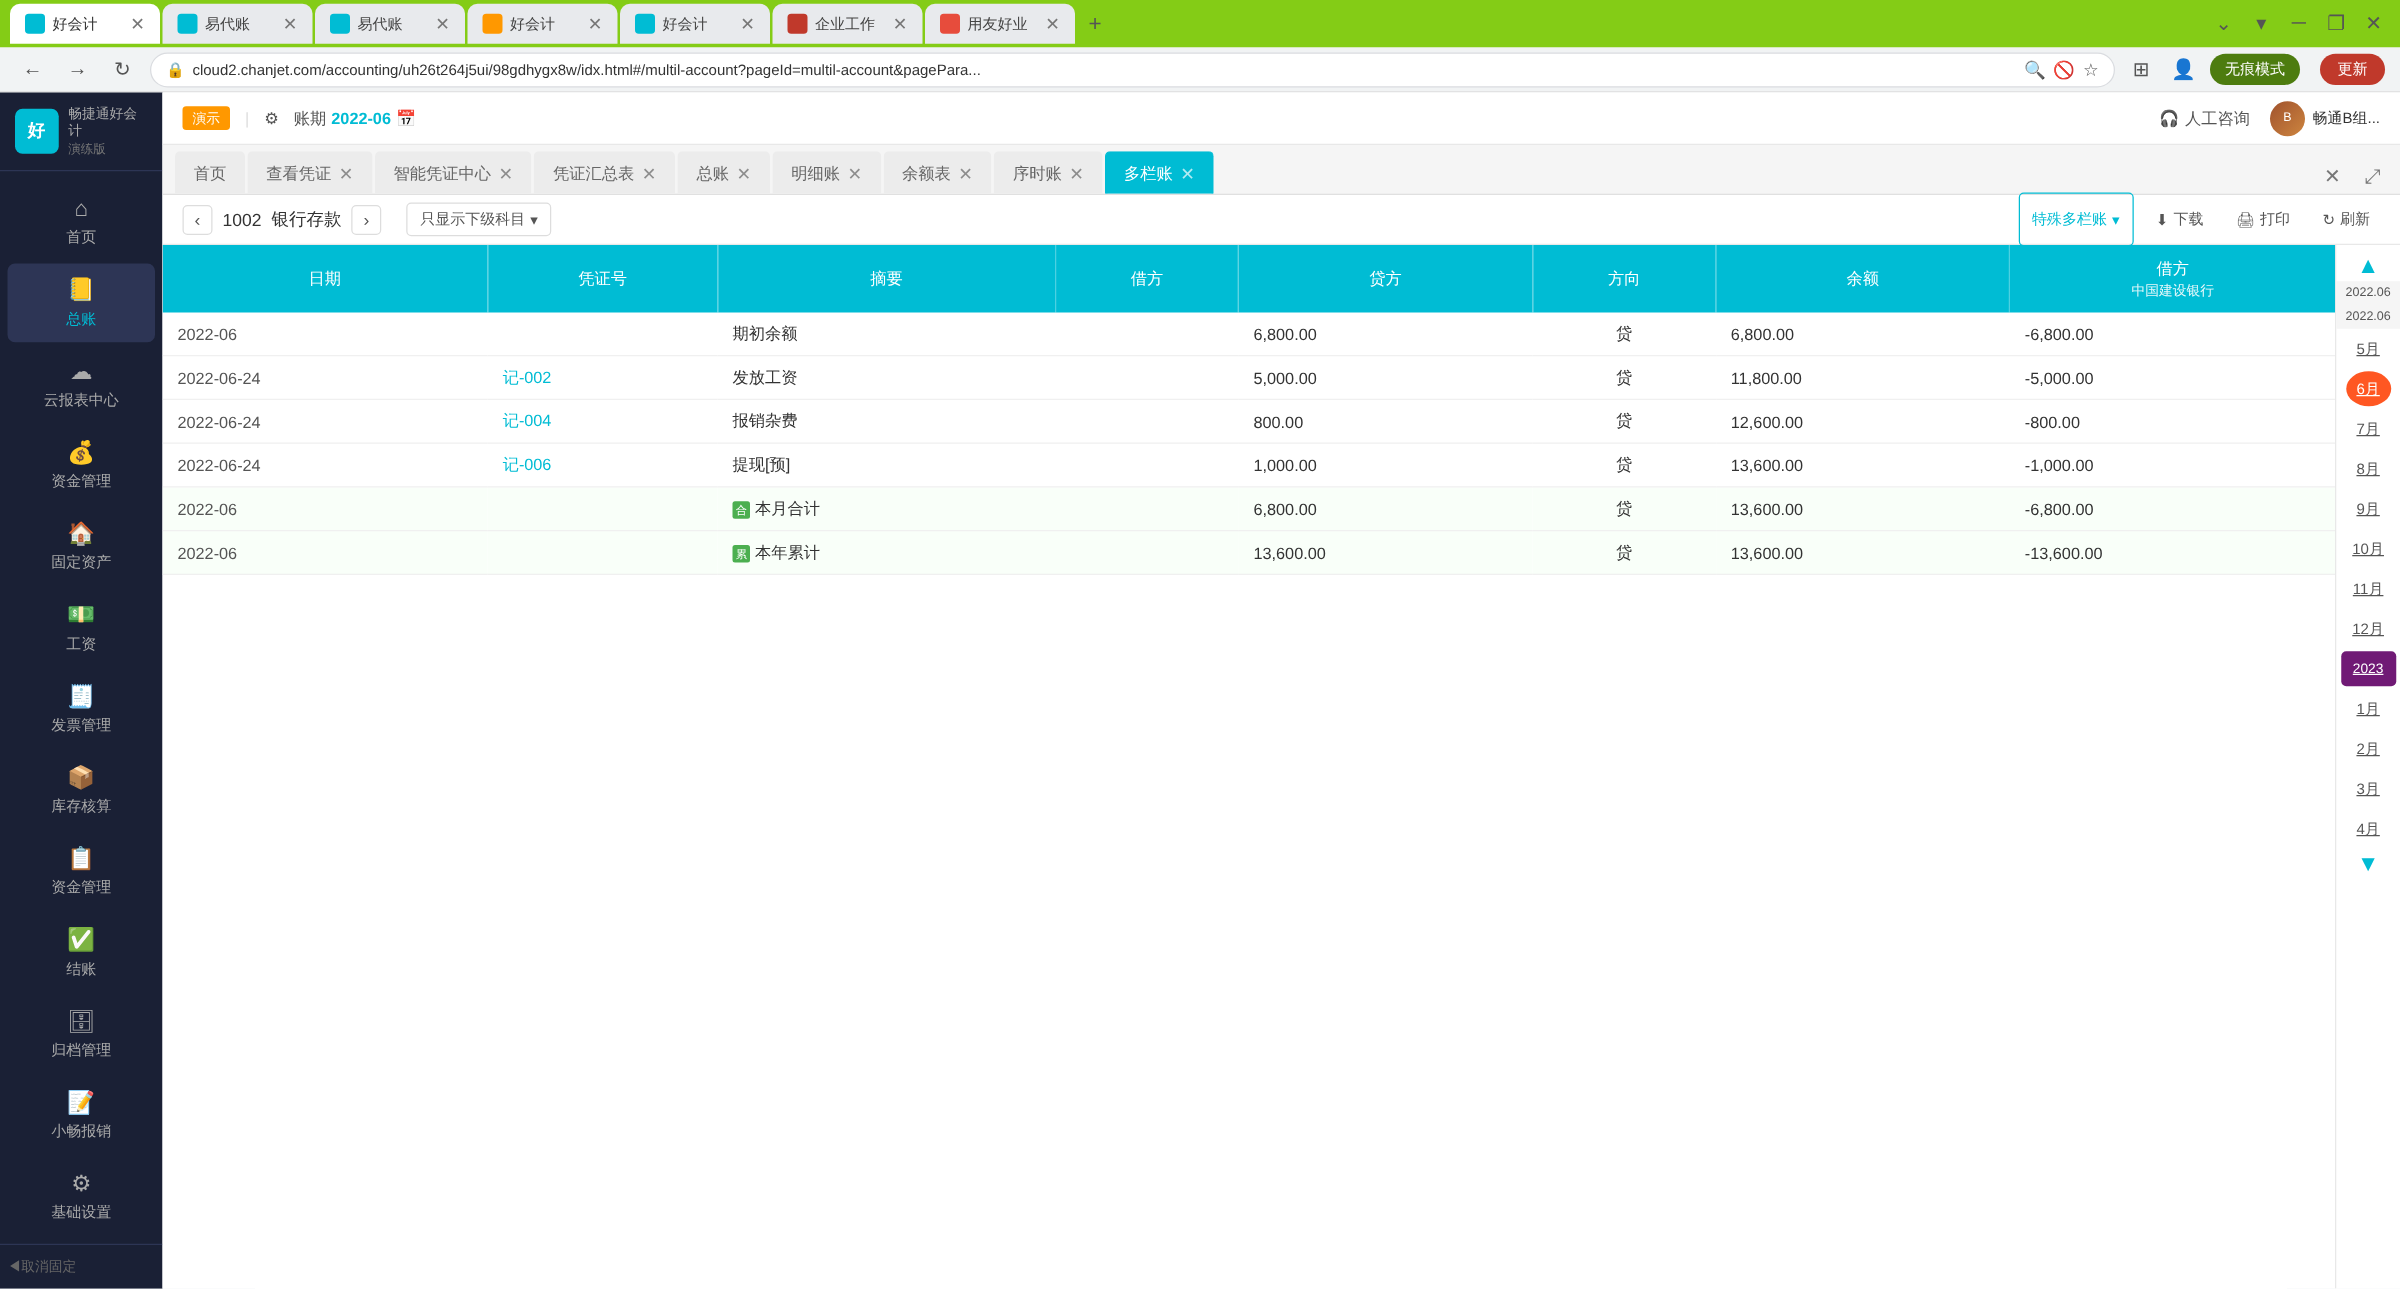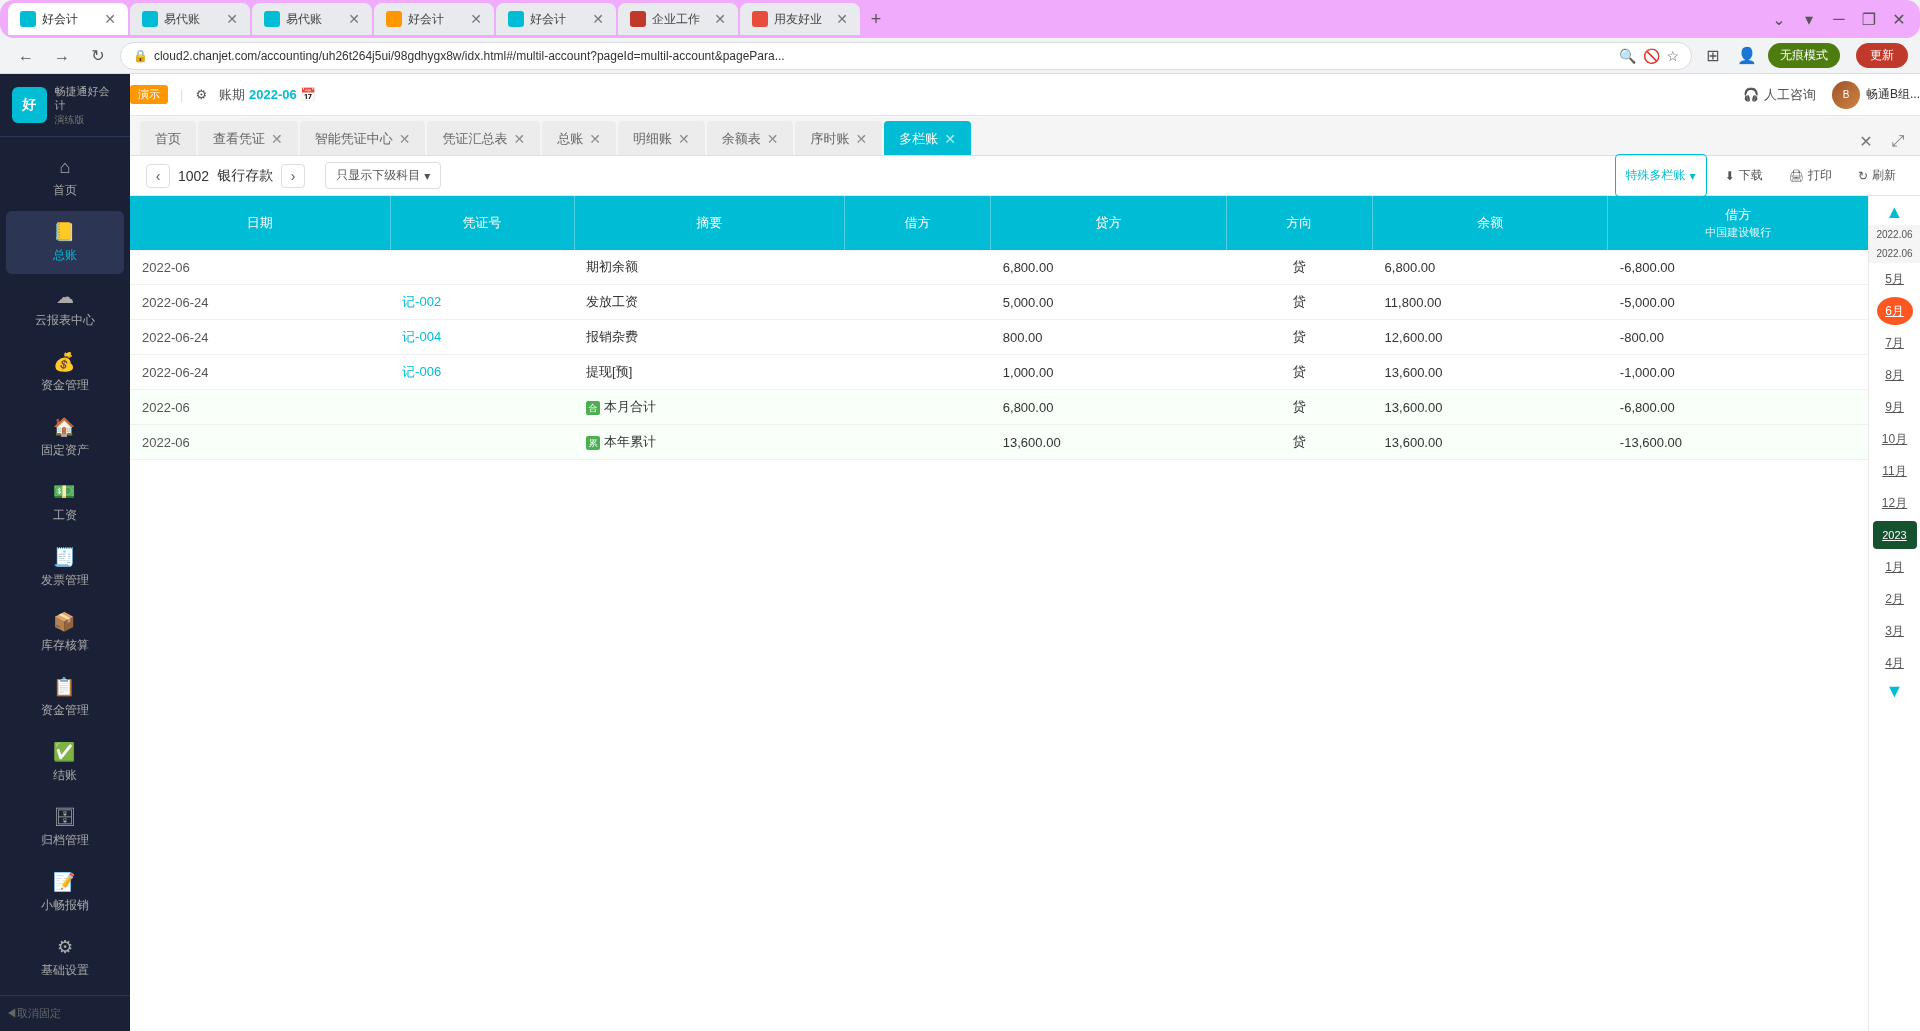--- a/index.html
+++ b/index.html
@@ -1,19 +1,19 @@
 <!DOCTYPE html>
 <html><head>
   <meta charset="utf-8">
   <style>
     * { box-sizing: border-box; margin: 0; padding: 0; }
     body { font-family: 'Microsoft YaHei', Arial, sans-serif; font-size: 13px; background: #f0f2f5; overflow: hidden; }
 
     
-    .browser-chrome { background: #f0abfc; height: 38px; display: flex; align-items: center; padding: 0 8px; gap: 2px; border-radius: 14px; }
+    .browser-chrome { background: #84cc16; height: 38px; display: flex; align-items: center; padding: 0 8px; gap: 2px; }
     .tab { display: flex; align-items: center; height: 32px; padding: 0 12px; background: #e8eaed; border-radius: 8px 8px 0 0; font-size: 12px; color: #444; gap: 6px; cursor: pointer; min-width: 120px; max-width: 160px; }
     .tab.active { background: #fff; color: #333; }
     .tab-icon { width: 16px; height: 16px; border-radius: 3px; flex-shrink: 0; }
     .tab-label { flex: 1; overflow: hidden; text-overflow: ellipsis; white-space: nowrap; }
     .tab-close { color: #777; font-size: 14px; cursor: pointer; flex-shrink: 0; }
     .tab-add { width: 28px; height: 28px; display: flex; align-items: center; justify-content: center; border-radius: 50%; color: #555; font-size: 18px; cursor: pointer; }
     .browser-controls { display: flex; align-items: center; gap: 4px; margin-left: auto; }
     .browser-btn { width: 26px; height: 26px; display: flex; align-items: center; justify-content: center; color: #555; font-size: 16px; cursor: pointer; border-radius: 4px; }
     .minimize-btn::after { content: '─'; }
     .restore-btn::after { content: '❐'; }
@@ -39,21 +39,21 @@
     .sidebar-nav { flex: 1; overflow-y: auto; padding: 8px 0; }
     .sidebar-item { display: flex; flex-direction: column; align-items: center; padding: 10px 6px; cursor: pointer; color: #aaa; font-size: 12px; gap: 4px; border-radius: 6px; margin: 2px 6px; }
     .sidebar-item.active { background: #2d3555; color: #00bcd4; }
     .sidebar-item-icon { font-size: 18px; }
     .sidebar-footer { padding: 10px 6px; font-size: 11px; color: #666; cursor: pointer; border-top: 1px solid #2d3555; }
 
     
     .main-content { flex: 1; display: flex; flex-direction: column; overflow: hidden; background: #fff; }
 
     
-    .top-toolbar { height: 42px; background: #fff; border-bottom: 1px solid #e8e8e8; display: flex; align-items: center; padding: 0 0; gap: 12px; }
+    .top-toolbar { height: 42px; background: #fff; border-bottom: 1px solid #e8e8e8; display: flex; align-items: center; padding: 0 16px; gap: 12px; }
     .demo-badge { background: #ff9800; color: white; padding: 2px 8px; border-radius: 3px; font-size: 11px; }
     .toolbar-sep { color: #ddd; }
     .toolbar-item { display: flex; align-items: center; gap: 4px; color: #555; font-size: 13px; cursor: pointer; }
     .right-toolbar { margin-left: auto; display: flex; align-items: center; gap: 16px; }
     .right-btn { display: flex; align-items: center; gap: 4px; color: #555; font-size: 13px; cursor: pointer; }
     .user-info { display: flex; align-items: center; gap: 6px; color: #333; font-size: 12px; }
     .user-avatar-sm { width: 28px; height: 28px; border-radius: 50%; background: linear-gradient(135deg, #a0522d, #cd853f); display: flex; align-items: center; justify-content: center; color: white; font-size: 10px; }
 
     
     .page-tabs { height: 40px; background: #f5f5f5; border-bottom: 1px solid #e0e0e0; display: flex; align-items: flex-end; padding: 0 0 0 10px; overflow: hidden; }
@@ -87,21 +87,21 @@
     .td-number { text-align: left; }
     .td-direction { text-align: center; }
     .td-summary { color: #333; }
     .summary-tag { display: inline-block; width: 14px; height: 14px; border-radius: 2px; background: #4caf50; color: white; font-size: 9px; text-align: center; line-height: 14px; margin-right: 4px; vertical-align: middle; }
 
     
     .calendar-panel { width: 52px; background: #fff; border-left: 1px solid #e8e8e8; display: flex; flex-direction: column; align-items: center; padding: 4px 0; overflow-y: auto; }
     .cal-year { font-size: 10px; color: #555; padding: 4px 0; background: #f5f5f5; width: 100%; text-align: center; }
     .cal-month { width: 44px; height: 28px; display: flex; align-items: center; justify-content: center; font-size: 12px; color: #555; cursor: pointer; border-radius: 4px; margin: 2px; text-decoration: underline; }
     .cal-month.active { background: #ff5722; color: white; border-radius: 50%; width: 36px; }
-    .cal-month.year-highlight { background: #14532d; color: white; border-radius: 4px; font-size: 11px; padding: 2px 4px; }
+    .cal-month.year-highlight { background: #701a75; color: white; border-radius: 4px; font-size: 11px; padding: 2px 4px; }
     .cal-scroll-up { font-size: 18px; color: #00bcd4; cursor: pointer; padding: 2px 0; }
     .cal-scroll-down { font-size: 18px; color: #00bcd4; cursor: pointer; padding: 2px 0; }
 
     
     .main-content ::-webkit-scrollbar { width: 6px; height: 6px; }
     .main-content ::-webkit-scrollbar-track { background: #f1f1f1; }
     .main-content ::-webkit-scrollbar-thumb { background: #ccc; border-radius: 3px; }
   </style>
 </head>
 <body>

